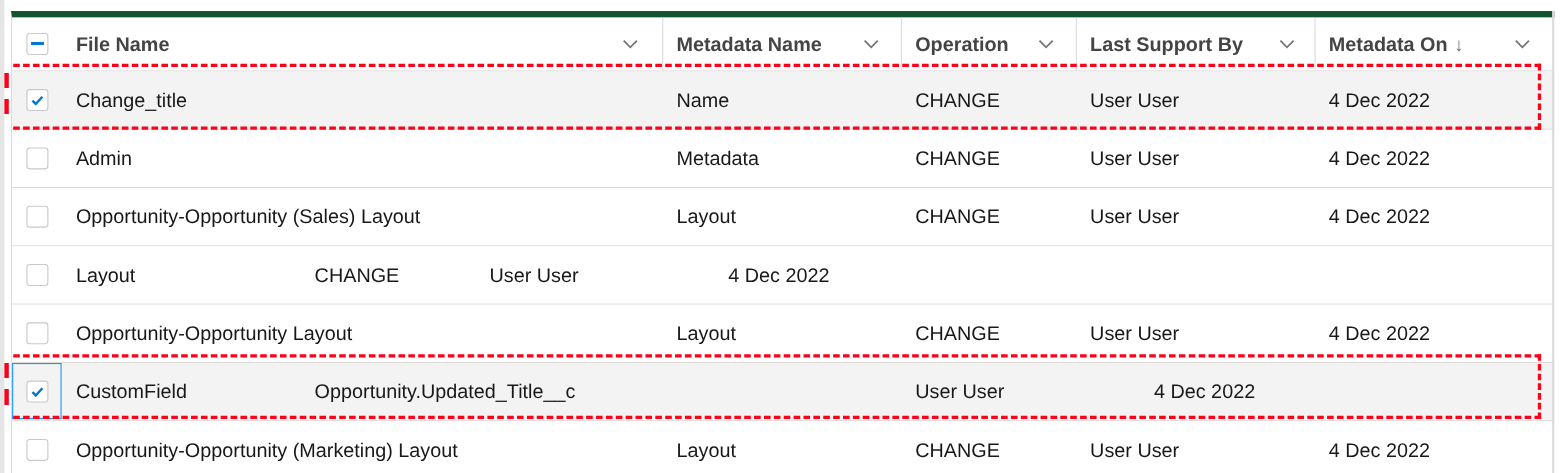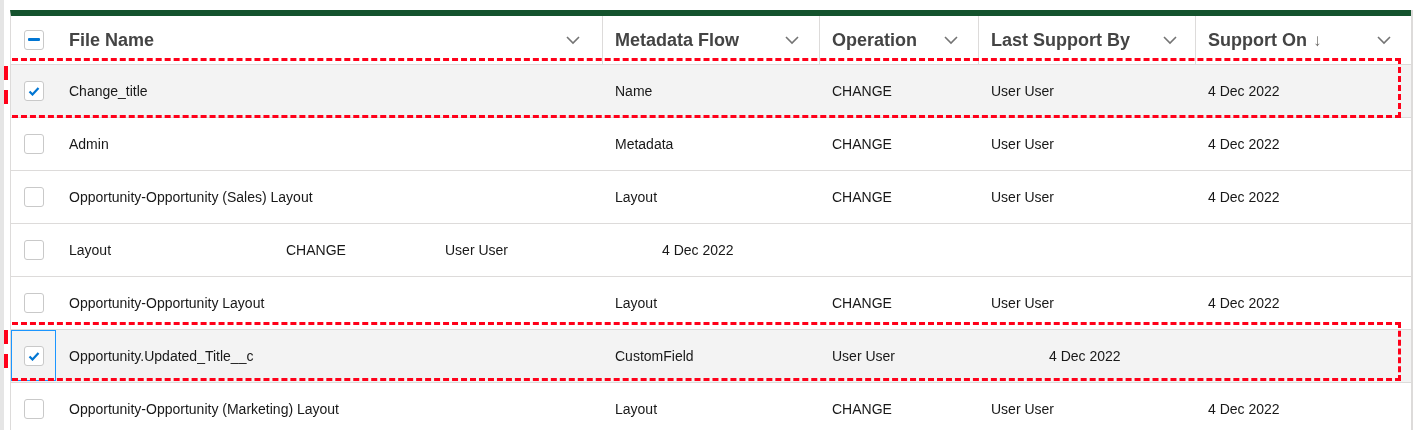--- a/index.html
+++ b/index.html
@@ -4,21 +4,21 @@
 <style>
   html, body { margin: 0; padding: 0; background: #ffffff; }
   body { width: 1418px; height: 430px; position: relative; overflow: hidden;
          font-family: "Liberation Sans", "DejaVu Sans", sans-serif; color: #181818; }
   .left-rail { position: absolute; left: 0; top: 0; width: 4px; height: 430px; background: #e5e5e5; }
   .table { position: absolute; left: 10px; top: 10px; width: 1402px; border-top: 6px solid #14532d; border-left: 1px solid #dddbda; }
   .right-edge { position: absolute; left: 1411px; top: 10px; width: 2px; height: 420px; background: #dddbda; }
   .row { display: flex; height: 52px; border-bottom: 1px solid #dddbda; align-items: center; position: relative; background: #fff; }
   .row.header { height: 48px; }
   .row.selected { background: #f3f3f3; }
-  .cell { height: 100%; display: flex; align-items: center; box-sizing: border-box; position: relative; font-size: 14px; }
+  .cell { height: 100%; display: flex; align-items: center; box-sizing: border-box; position: relative; font-size: 18px; }
   .header .cell { font-weight: bold; color: #444444; font-size: 18px; }
   .header .cell.sep { border-right: 1px solid #dddbda; }
   .c-check { width: 46px; justify-content: center; padding-left: 0; }
   .c-name { width: 546px; padding-left: 12px; justify-content: space-between; padding-right: 20px; }
   .c-type { width: 217px; padding-left: 12px; justify-content: space-between; padding-right: 18px; }
   .c-op { width: 159px; padding-left: 12px; justify-content: space-between; padding-right: 18px; }
   .c-by { width: 217px; padding-left: 12px; justify-content: space-between; padding-right: 16px; }
   .c-on { width: 217px; padding-left: 12px; justify-content: space-between; padding-right: 20px; }
   .chev { width: 18px; height: 18px; display: inline-block; }
   .chev svg { display: block; }
@@ -46,21 +46,21 @@
     </div>
     <div class="cell c-name sep">
       <span>File Name</span>
       <span class="chev">
           <svg width="18" height="18">
             <polyline points="3,6 9,12 15,6" fill="none" stroke="#747474" stroke-width="1.6"></polyline>
           </svg>
         </span>
     </div>
     <div class="cell c-type sep">
-      <span>Metadata Flow</span>
+      <span>Metadata Name</span>
       <span class="chev">
           <svg width="18" height="18">
             <polyline points="3,6 9,12 15,6" fill="none" stroke="#747474" stroke-width="1.6"></polyline>
           </svg>
         </span>
     </div>
     <div class="cell c-op sep">
       <span>Operation</span>
       <span class="chev">
           <svg width="18" height="18">
@@ -70,21 +70,21 @@
     </div>
     <div class="cell c-by sep">
       <span>Last Support By</span>
       <span class="chev">
           <svg width="18" height="18">
             <polyline points="3,6 9,12 15,6" fill="none" stroke="#747474" stroke-width="1.6"></polyline>
           </svg>
         </span>
     </div>
     <div class="cell c-on">
-      <span><span>Support On</span><span class="sort-arrow">↓</span></span>
+      <span><span>Metadata On</span><span class="sort-arrow">↓</span></span>
       <span class="chev">
           <svg width="18" height="18">
             <polyline points="3,6 9,12 15,6" fill="none" stroke="#747474" stroke-width="1.6"></polyline>
           </svg>
         </span>
     </div>
   </div>
 
   <div class="row selected">
     <div class="cell c-check">
@@ -146,22 +146,22 @@
 
   <div class="row selected">
     <div class="cell c-check">
       <div class="focus-box"></div>
       <div class="checkbox">
         <svg width="12" height="10">
             <polyline points="1.5,5.5 4.5,8.5 10.5,2" fill="none" stroke="#0176d3" stroke-width="2.2"></polyline>
           </svg>
       </div>
     </div>
+    <div class="cell c-type">CustomField</div>
     <div class="cell c-name">Opportunity.Updated_Title__c</div>
-    <div class="cell c-type">CustomField</div>
     <div class="cell c-by">User User</div>
     <div class="cell c-on">4 Dec 2022</div>
   </div>
 
   <div class="row">
     <div class="cell c-check">
       <div class="checkbox"></div>
     </div>
     <div class="cell c-name">Opportunity-Opportunity (Marketing) Layout</div>
     <div class="cell c-type">Layout</div>

